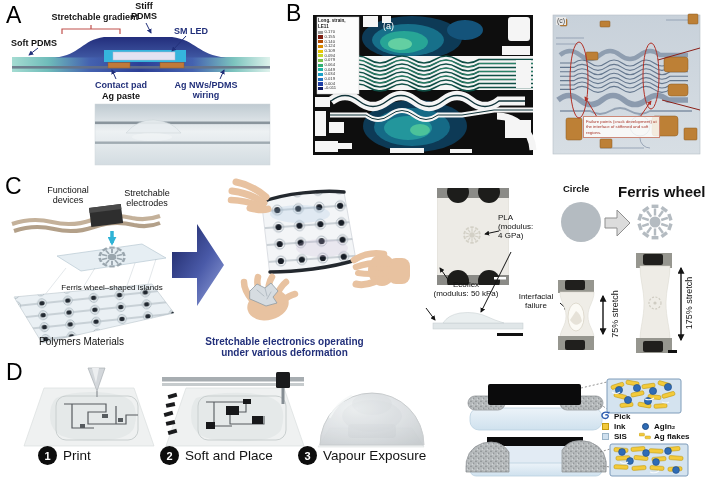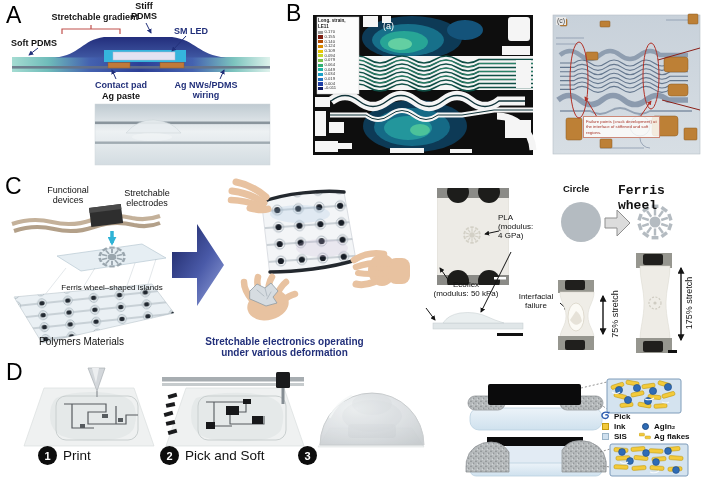--- a/index.html
+++ b/index.html
@@ -540,34 +540,35 @@
 <span class="lbl c navy b7" style="left:192px;top:336px;width:185px;font-size:10px;">Stretchable electronics operating
 under various deformation</span>
 <span class="lbl" style="left:498px;top:214px;width:46px;font-size:8px;">PLA
 (modulus:
 4 GPa)</span>
 <span class="lbl c" style="left:419px;top:281px;width:94px;font-size:8px;">Ecoflex
 (modulus: 50 kPa)</span>
 <span class="lbl c" style="left:510px;top:293px;width:52px;font-size:8px;">Interfacial
 failure</span>
 <span class="lbl b6" style="left:563px;top:184px;font-size:9.5px;">Circle</span>
-<span class="lbl b6" style="left:618px;top:184px;font-size:13px;font-family:Liberation Mono, monospace;">Ferris wheel</span>
+<span class="lbl b6" style="left:618px;top:184px;font-size:15px;">Ferris wheel</span>
 <span class="lbl c rot" style="left:585px;top:309px;width:60px;font-size:9px;">75% stretch</span>
 <span class="lbl c rot" style="left:653px;top:298px;width:72px;font-size:9px;">175% stretch</span>
 
 <div style="position:absolute;left:38px;top:446px;display:flex;align-items:center;gap:6px;">
   <span style="width:19px;height:19px;border-radius:50%;background:#0d0d0d;color:#fff;font-size:11px;font-weight:700;display:flex;align-items:center;justify-content:center;">1</span>
   <span class="lbl" style="position:static;font-size:13.5px;">Print</span>
 </div>
 <div style="position:absolute;left:160px;top:446px;display:flex;align-items:center;gap:6px;">
   <span style="width:19px;height:19px;border-radius:50%;background:#0d0d0d;color:#fff;font-size:11px;font-weight:700;display:flex;align-items:center;justify-content:center;">2</span>
-  <span class="lbl" style="position:static;font-size:13.5px;">Pick and Soft</span>
+  <span class="lbl" style="position:static;font-size:13.5px;">Soft and Place</span>
 </div>
 <div style="position:absolute;left:298px;top:446px;display:flex;align-items:center;gap:6px;">
   <span style="width:19px;height:19px;border-radius:50%;background:#0d0d0d;color:#fff;font-size:11px;font-weight:700;display:flex;align-items:center;justify-content:center;">3</span>
+  <span class="lbl" style="position:static;font-size:13.5px;">Vapour Exposure</span>
 </div>
 
 <div style="position:absolute;left:599px;top:411px;width:102px;font-weight:700;font-size:8px;color:#111;font-family:'Liberation Sans',sans-serif;">
   <div class="dlr">
     <span class="dli">
           <svg width="11" height="10" viewBox="0 0 11 10">
             <path d="M8.2,1.6 C4.5,0.2 1.2,2.6 2.2,5.4 C3.1,8 7.3,8.3 8.1,5.9 C8.7,4.1 6.6,3 5.3,4.2" fill="none" stroke="#2e5db0" stroke-width="1.4"></path>
             <path d="M9.9,0.8 L7.4,1.1 L8.8,3.1 Z" fill="#2e5db0"></path>
           </svg>
         </span>

